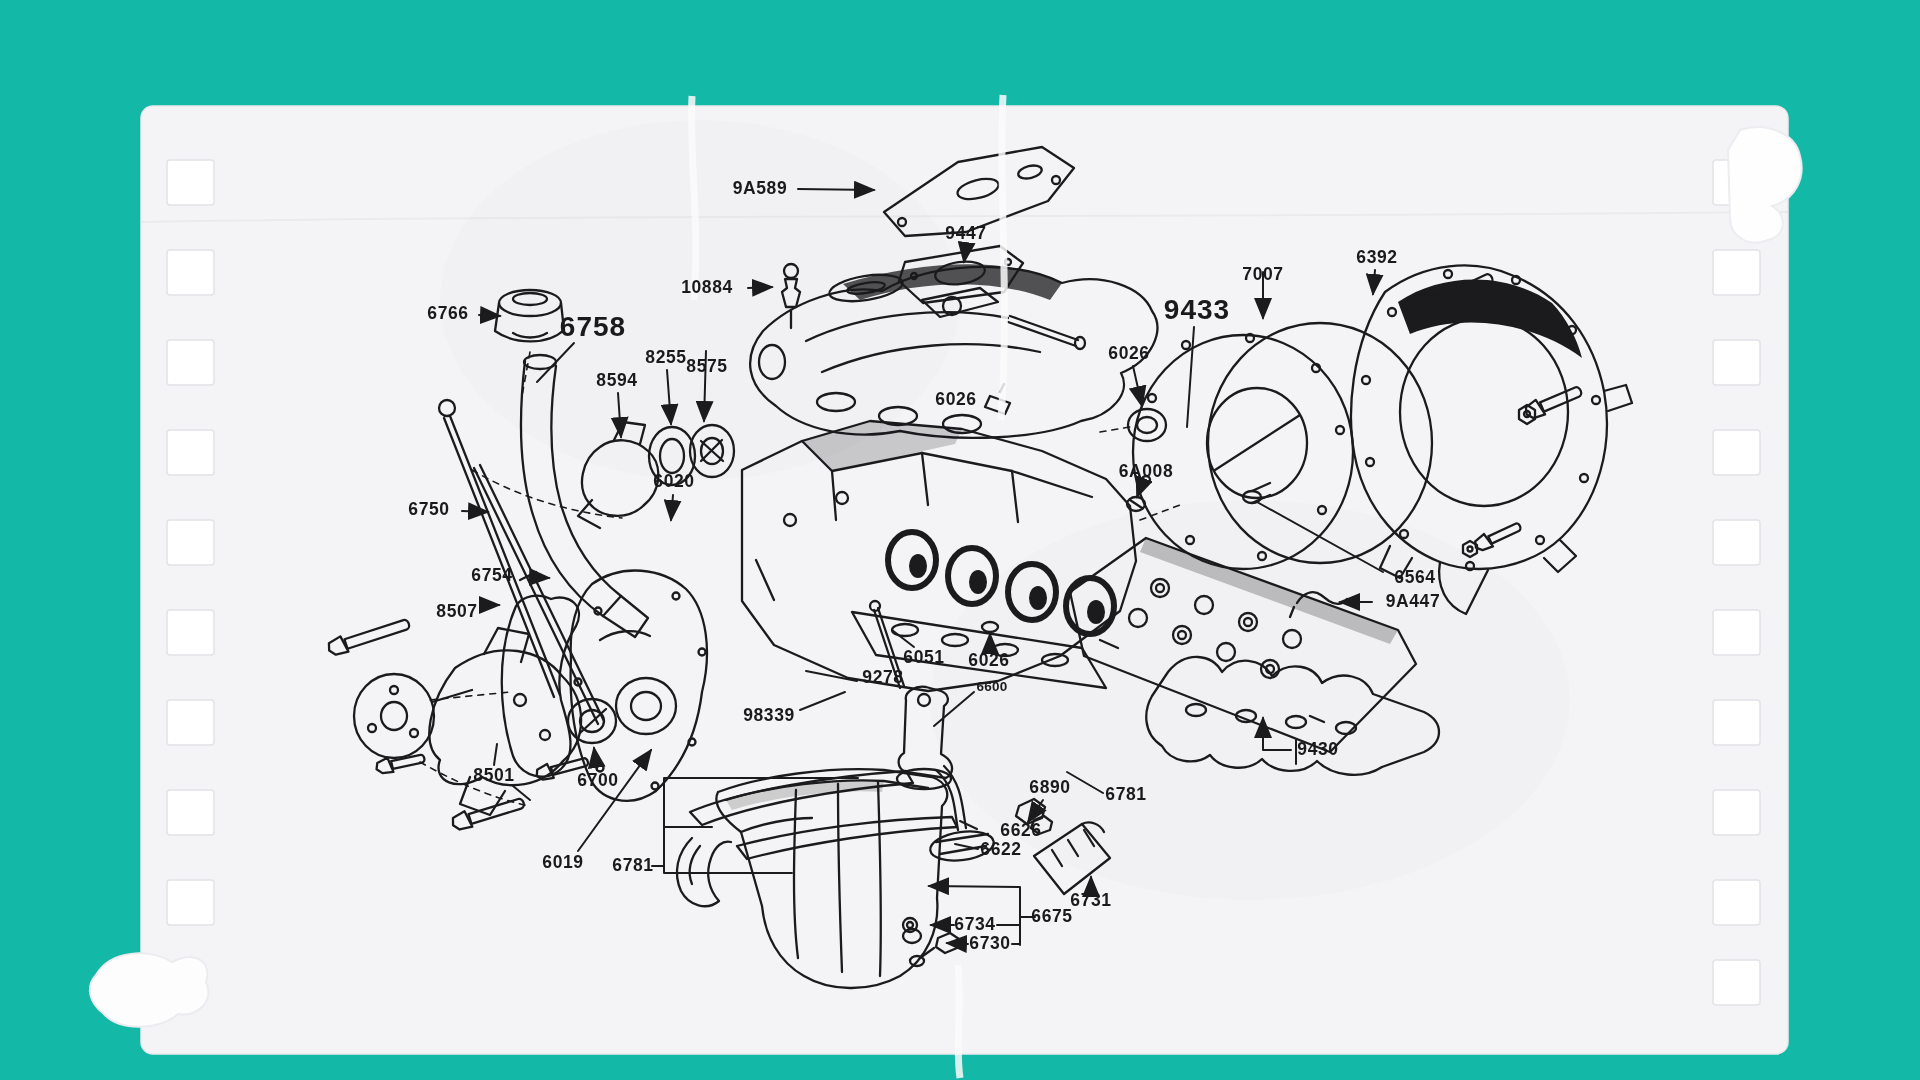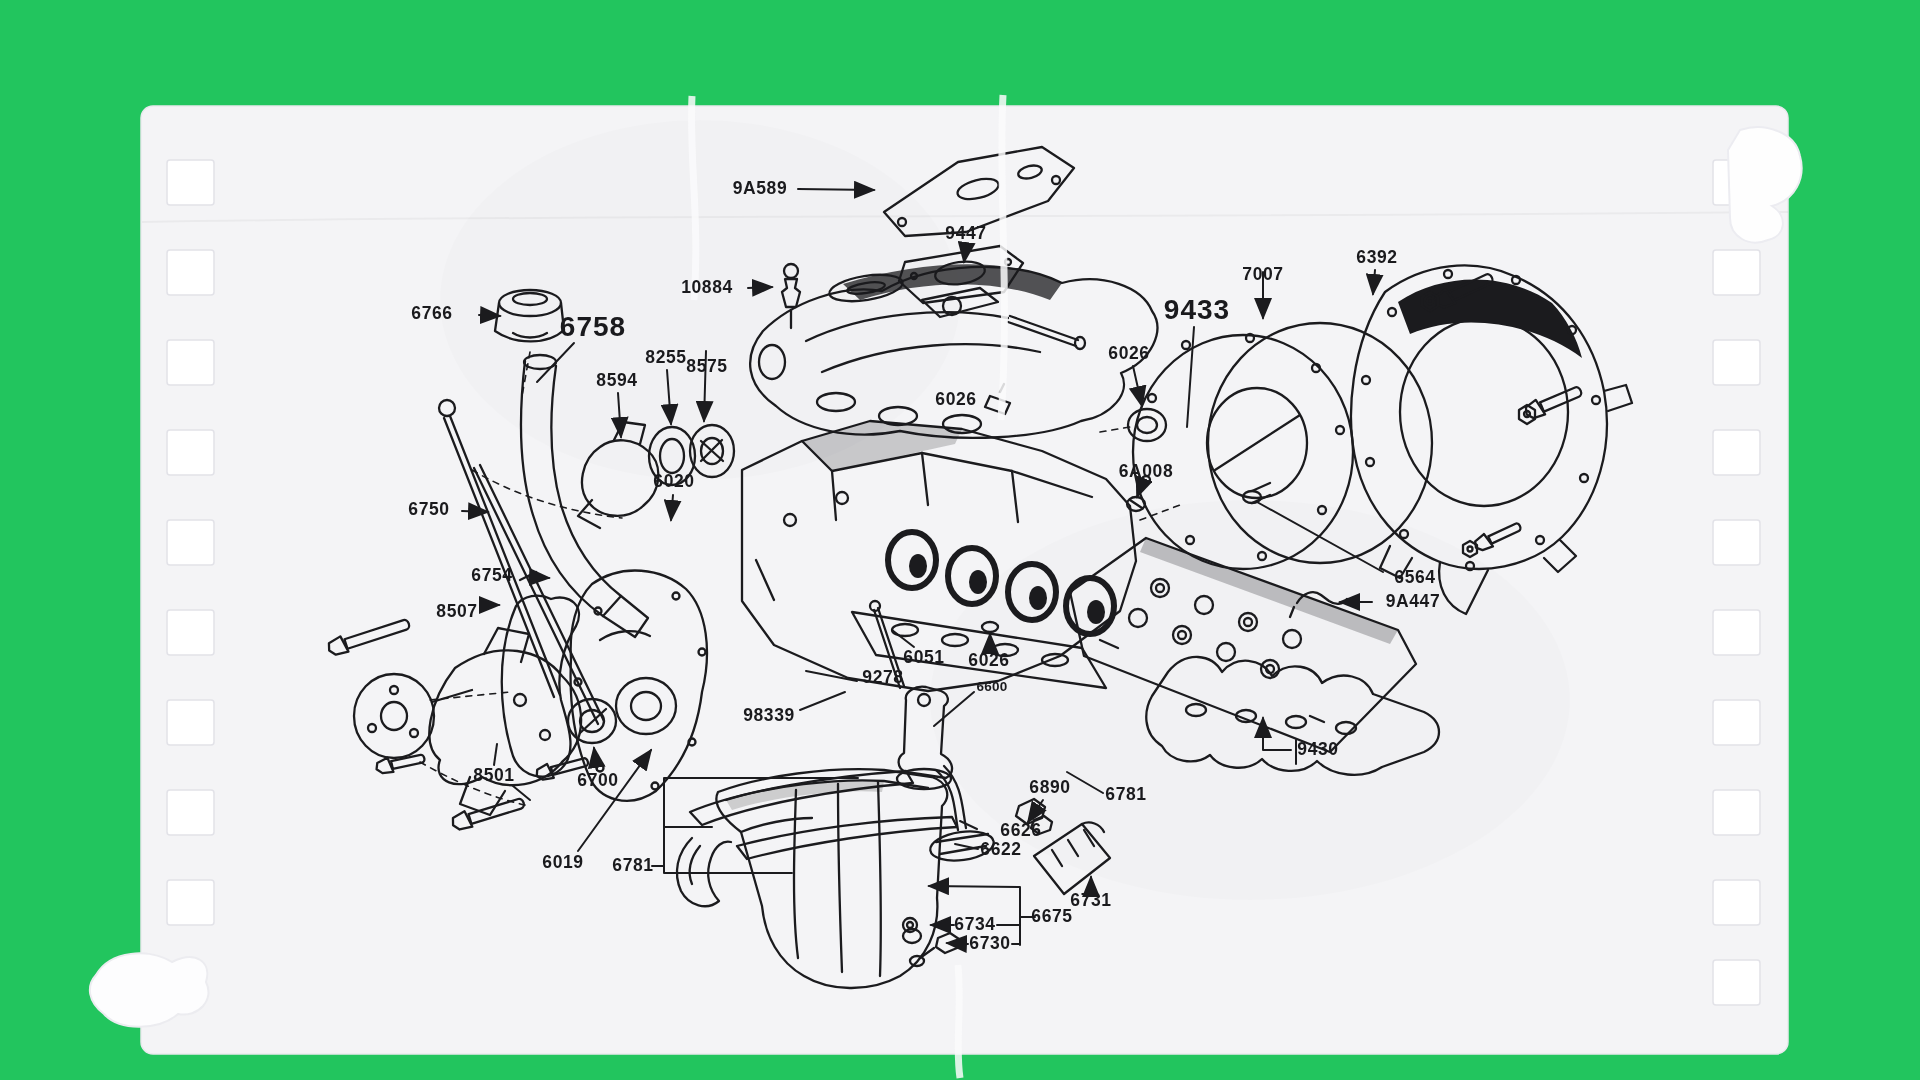--- a/index.html
+++ b/index.html
@@ -1,17 +1,17 @@
 <!DOCTYPE html>
 <html><head>
 <meta charset="utf-8">
 <title></title>
 <style>
   html,body{margin:0;padding:0;background:#ffffff;}
-  .stage{position:relative;width:1920px;height:1080px;overflow:hidden;background:#22c55e;}
+  .stage{position:relative;width:1920px;height:1080px;overflow:hidden;background:#14b8a6;}
   .stage svg{position:absolute;left:0;top:0;}
   #labels-layer{position:absolute;left:0;top:0;width:1920px;height:1080px;pointer-events:none;}
   .label{position:absolute;transform:translate(-50%,-50%);
          font-family:"Liberation Sans",sans-serif;font-weight:700;font-size:17.5px;line-height:1;
          color:#1a1a1d;letter-spacing:.6px;white-space:nowrap;}
   .label.big{font-size:28px;letter-spacing:1px;}
   .label.small{font-size:13.5px;letter-spacing:.3px;text-align:center;}
 </style>
 </head>
 <body>
@@ -447,21 +447,21 @@
     <path d="M1003,95 C998,190 1010,290 1001,420"></path>
     <path d="M692,96 C689,160 700,220 694,300"></path>
     <path d="M958,965 C962,1010 955,1045 960,1078"></path>
   </g>
 </svg>
 
 <div id="labels-layer">
       <div class="label normal" style="left: 760px; top: 189px;">9A589</div>
       <div class="label normal" style="left: 966px; top: 234px;">9447</div>
       <div class="label normal" style="left: 707px; top: 288px;">10884</div>
-      <div class="label normal" style="left: 432px; top: 314px;">6766</div>
+      <div class="label normal" style="left: 448px; top: 314px;">6766</div>
       <div class="label big" style="left: 593px; top: 327px;">6758</div>
       <div class="label normal" style="left: 666px; top: 358px;">8255</div>
       <div class="label normal" style="left: 707px; top: 339px; margin-top: 28px;">8575</div>
       <div class="label normal" style="left: 617px; top: 381px;">8594</div>
       <div class="label normal" style="left: 1263px; top: 259px; margin-top: 16px;">7007</div>
       <div class="label normal" style="left: 1377px; top: 258px;">6392</div>
       <div class="label big" style="left: 1197px; top: 310px;">9433</div>
       <div class="label normal" style="left: 1129px; top: 354px;">6026</div>
       <div class="label normal" style="left: 1146px; top: 472px;">6A008</div>
       <div class="label normal" style="left: 674px; top: 482px;">6020</div>

